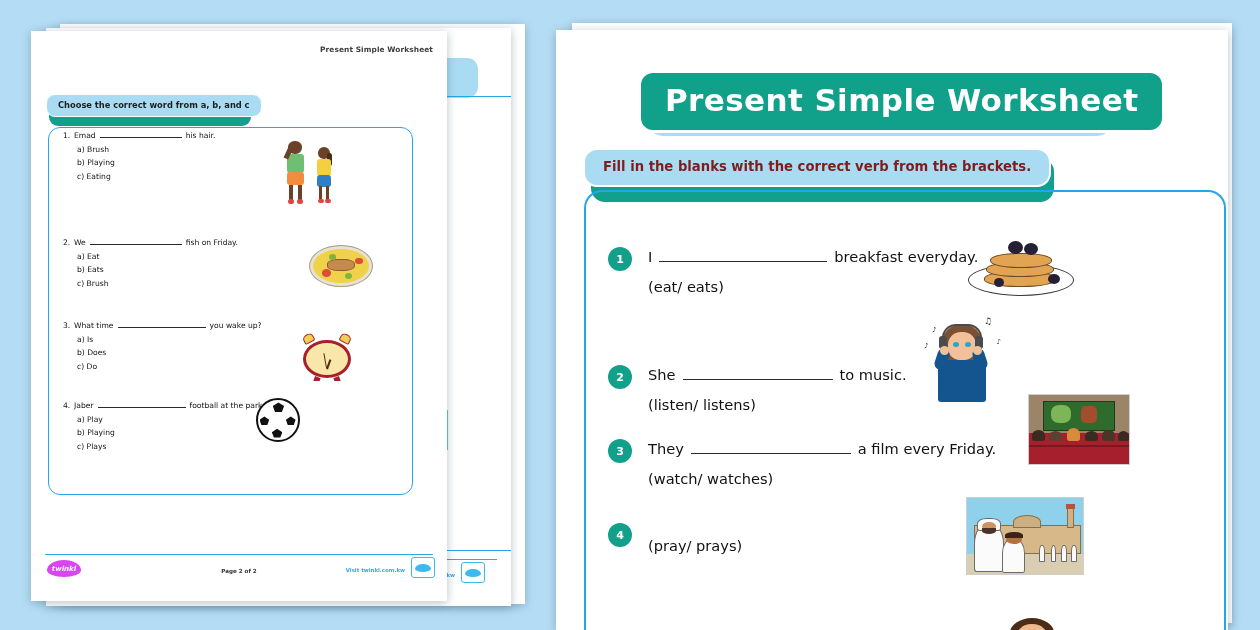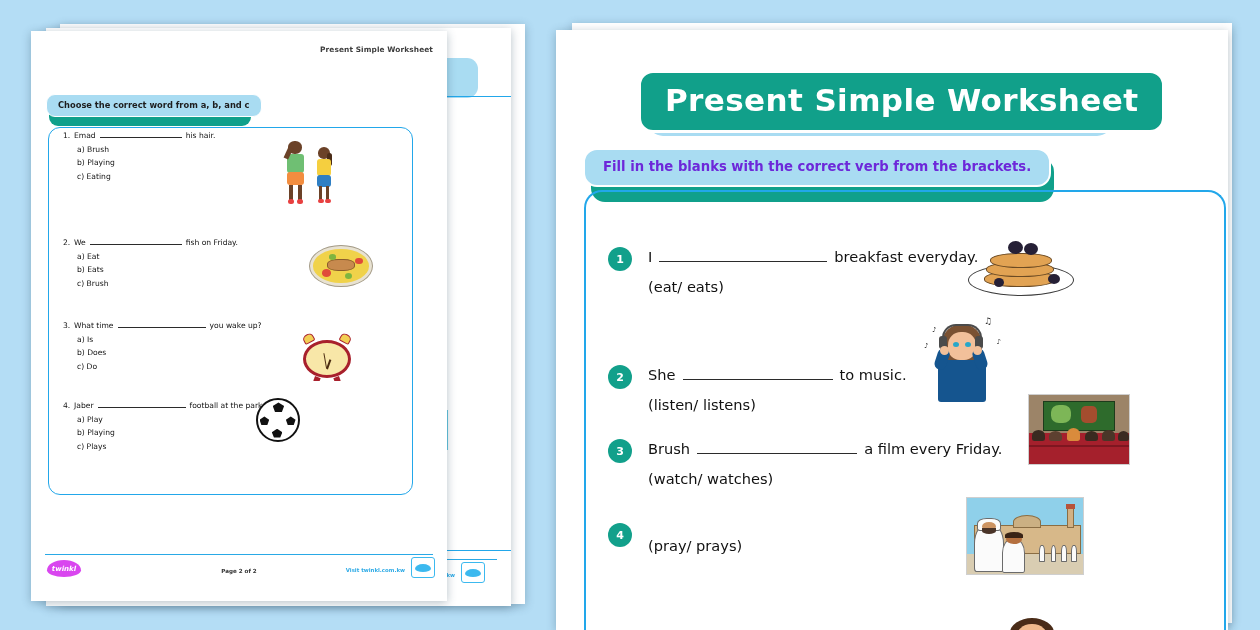--- a/index.html
+++ b/index.html
@@ -124,21 +124,21 @@
     position: absolute; left: 8px; top: 10px;
     width: 463px; height: 44px;
     background: #10a08b; border-radius: 14px;
   }
   .r-banner {
     position: relative;
     background: #a9dcf2;
     border: 2.5px solid #ffffff;
     border-radius: 14px;
     padding: 9px 18px 11px 18px;
-    font-size: 13.2px; font-weight: 700; color: #6d28d9;
+    font-size: 13.2px; font-weight: 700; color: #7f1d1d;
     white-space: nowrap;
   }
   .r-box {
     position: absolute; left: 28px; top: 160px;
     width: 642px; height: 470px;
     border: 2.2px solid #22a7ea;
     border-top-left-radius: 18px;
     border-top-right-radius: 18px;
     border-bottom: none;
   }
@@ -493,21 +493,21 @@
       <div class="hp-body" style="left:20px;top:52px;width:48px;height:42px;"></div>
       <div style="position:absolute;left:18px;top:40px;width:12px;height:22px;background:#15558f;border-radius:6px;transform:rotate(18deg);"></div>
       <div style="position:absolute;right:18px;top:40px;width:12px;height:22px;background:#15558f;border-radius:6px;transform:rotate(-18deg);"></div>
       <div style="position:absolute;left:22px;top:38px;width:9px;height:9px;background:#f2c09a;border-radius:50%;"></div>
       <div style="position:absolute;right:22px;top:38px;width:9px;height:9px;background:#f2c09a;border-radius:50%;"></div>
     </div>
 
     <div class="r-item" style="top:410px;">
       <div class="r-badge">3</div>
       <div class="r-sent">
-        <span>Brush</span>
+        <span>They</span>
         <span class="r-blank" style="width:160px;"></span>
         <span>a film every Friday.</span>
       </div>
       <div class="r-brackets">(watch/ watches)</div>
     </div>
 
     <div class="pic pic-frame" style="left:472px;top:364px;width:102px;height:71px;">
       <div class="cin-wall"></div>
       <div class="cin-screen"></div>
       <div style="position:absolute;left:22%;top:14%;width:20%;height:26%;background:#7db657;border-radius:40%;"></div>

